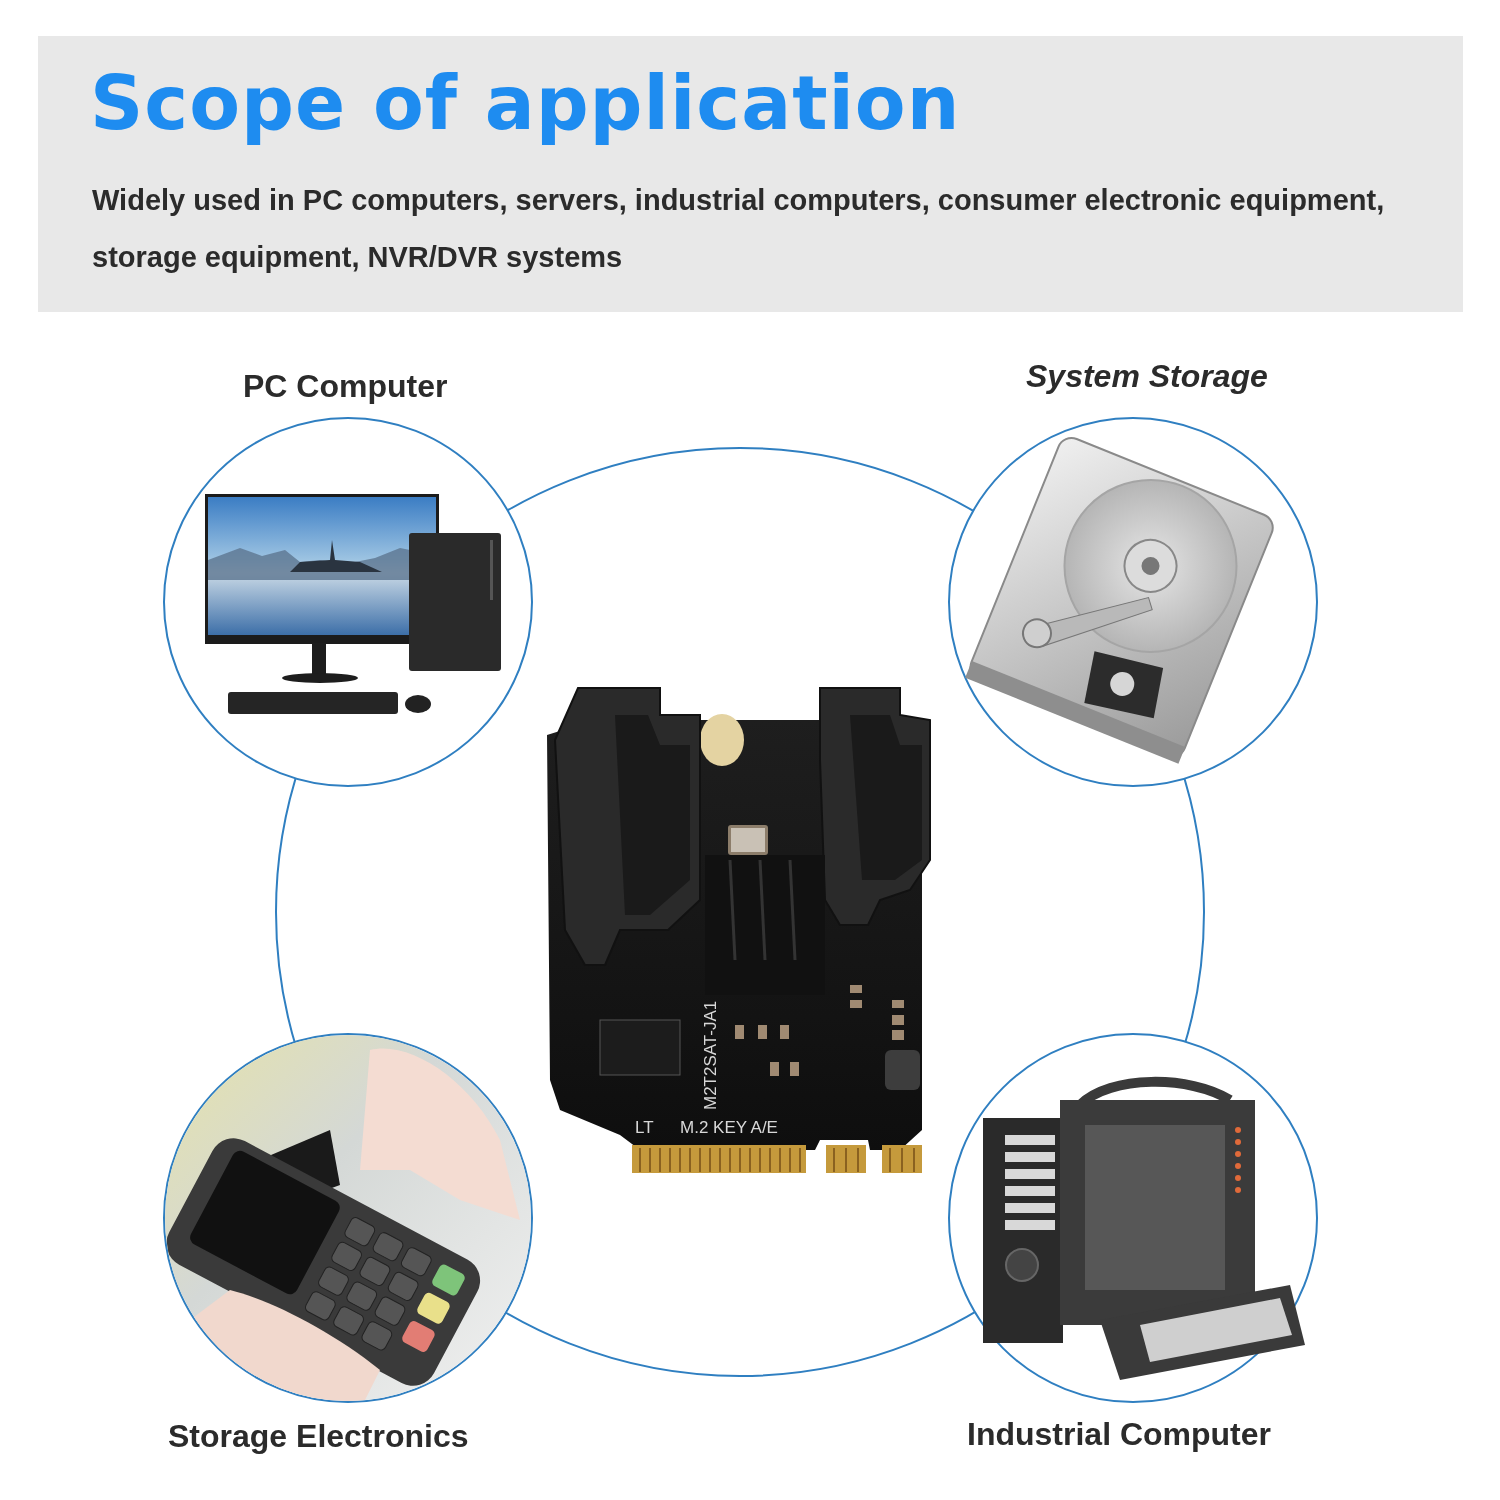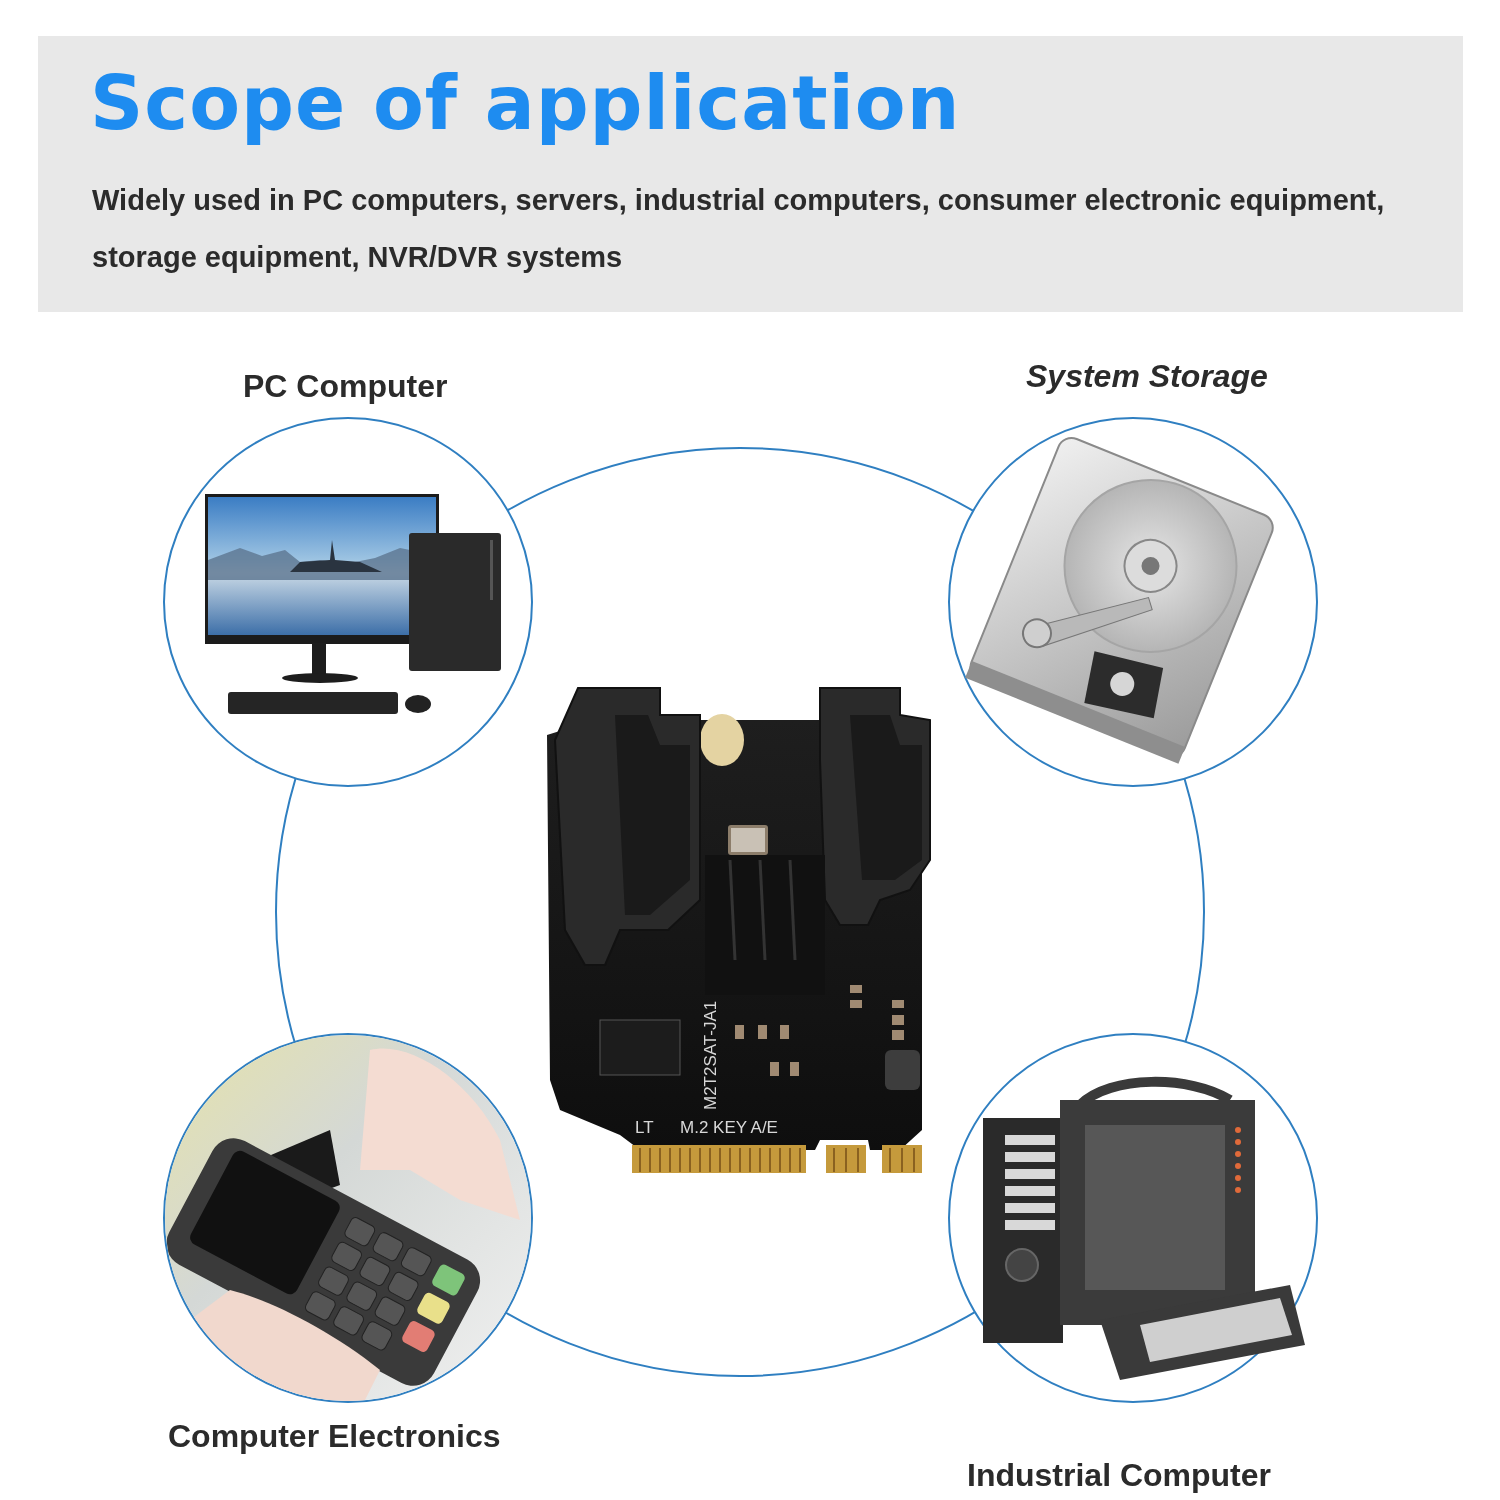--- a/index.html
+++ b/index.html
@@ -197,14 +197,14 @@
         <line x1="914" y1="1148" x2="914" y2="1172"></line>
     </g>
     <text x="635" y="1133" fill="#d8d8d8" font-family="Liberation Sans, sans-serif" font-size="17">LT</text>
     <text x="680" y="1133" fill="#d8d8d8" font-family="Liberation Sans, sans-serif" font-size="17">M.2 KEY A/E</text>
     <text x="0" y="0" fill="#d8d8d8" font-family="Liberation Sans, sans-serif" font-size="17" transform="translate(716 1110) rotate(-90)">M2T2SAT-JA1</text>
   </g>
 </svg>
 
 <div class="label" style="left:243px; top:360px;margin-top:8px;">PC Computer</div>
 <div class="label" style="left:1026px; top:358px;font-style:italic;">System Storage</div>
-<div class="label" style="left:168px; top:1418px;">Computer Electronics</div>
-<div class="label" style="left:967px; top:1416px;margin-top:41px;">Industrial Computer</div>
+<div class="label" style="left:168px; top:1418px;">Storage Electronics</div>
+<div class="label" style="left:967px; top:1416px;">Industrial Computer</div>
 
 </body></html>

